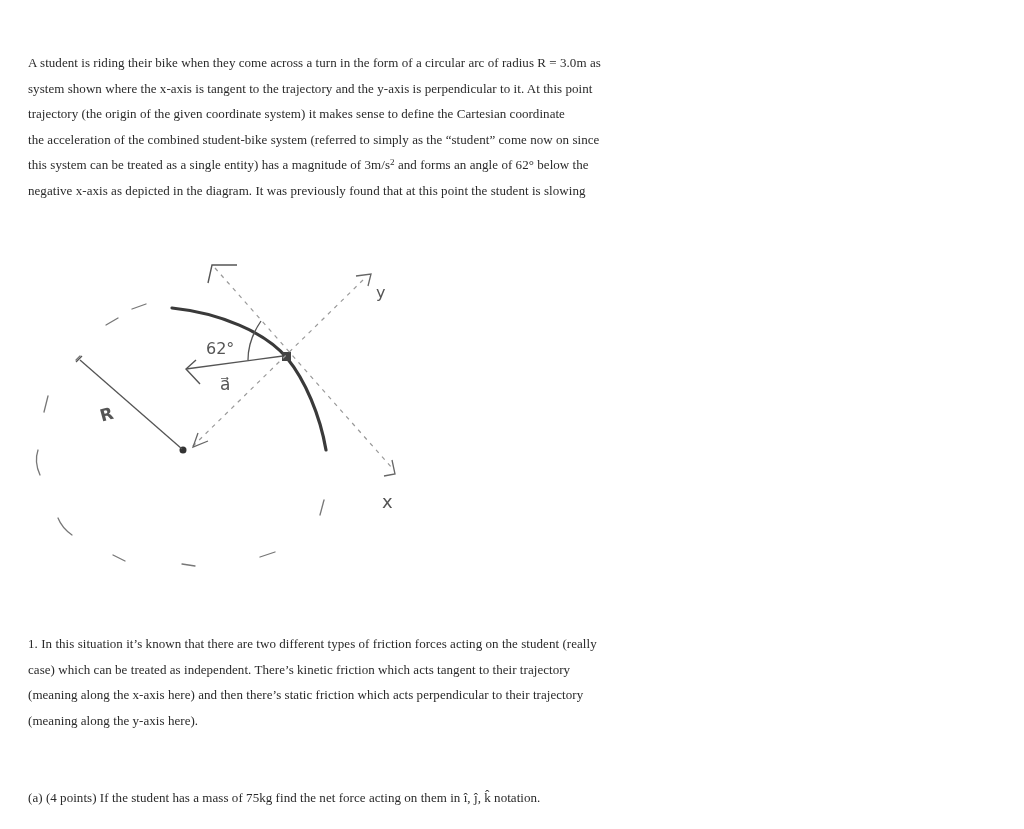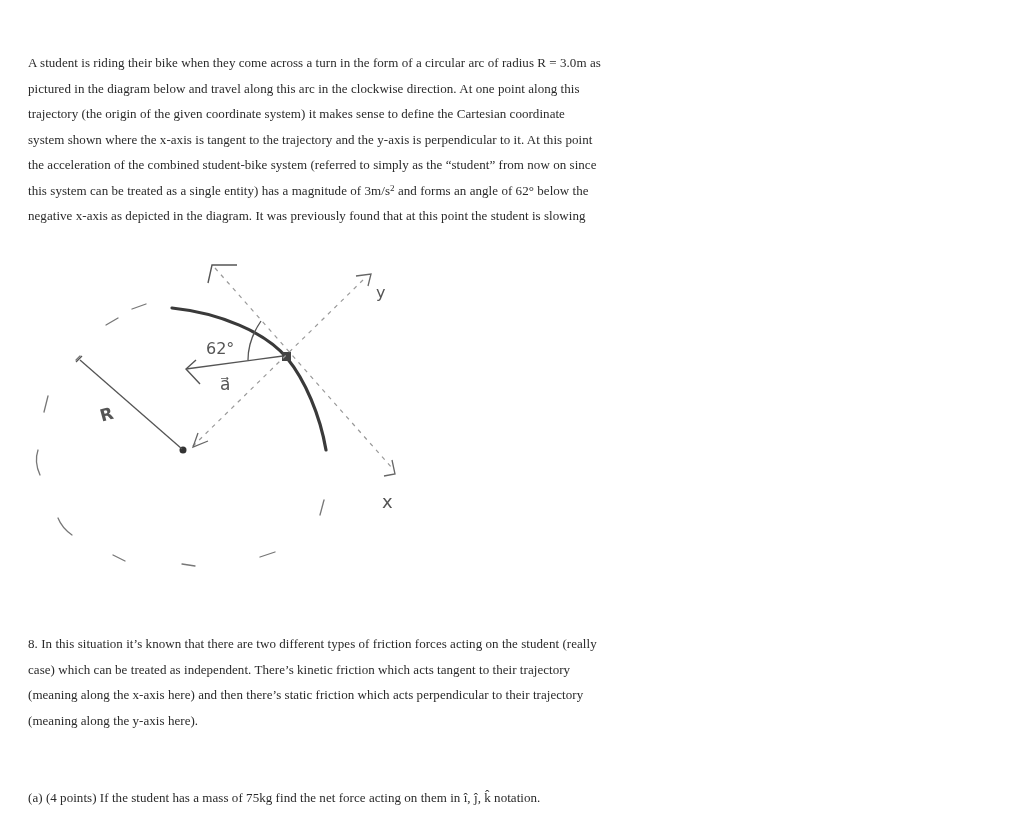--- a/index.html
+++ b/index.html
@@ -40,24 +40,23 @@
       width: 420px;
       height: 320px;
     }
     .hand { font-family: "DejaVu Sans", sans-serif; fill: #555; }
   </style>
 </head>
 <body>
 
 <div class="para" id="intro">
   <span class="line">A student is riding their bike when they come across a turn in the form of a circular arc of radius R = 3.0m as</span>
-  <span class="line">pictured in the diagram below and travel along this arc in the clockwise direction.  At one point along this</span>
+  <span class="line">system shown where the x-axis is tangent to the trajectory and the y-axis is perpendicular to it.  At this point</span>
   <span class="line">trajectory (the origin of the given coordinate system) it makes sense to define the Cartesian coordinate</span>
-  <span class="line">system shown where the x-axis is tangent to the trajectory and the y-axis is perpendicular to it.  At this point</span>
-  <span class="line">the acceleration of the combined student-bike system (referred to simply as the “student” from now on since</span>
+  <span class="line">the acceleration of the combined student-bike system (referred to simply as the “student” come now on since</span>
   <span class="line"><span>this system can be treated as a single entity) has a magnitude of 3m/s</span><sup>2</sup><span> and forms an angle of 62° below the</span></span>
   <span class="line">negative x-axis as depicted in the diagram.  It was previously found that at this point the student is slowing</span>
 </div>
 
 <div id="diagram">
   <svg width="420" height="320" viewBox="0 0 420 320" xmlns="http://www.w3.org/2000/svg">
 
     <g stroke="#777" stroke-width="1.3" fill="none" stroke-linecap="round">
       <path d="M112 59 L126 54"></path>
       <path d="M86 75 L98 68"></path>
@@ -94,21 +93,21 @@
     <line x1="263" y1="106" x2="166" y2="119" stroke="#555" stroke-width="1.4"></line>
     <path d="M176 110 L166 119 L180 134" stroke="#555" stroke-width="1.4" fill="none"></path>
 
     <path d="M241 71 Q228 90 228 110" stroke="#555" stroke-width="1.3" fill="none"></path>
     <text class="hand" x="186" y="104" font-size="16">62°</text>
     <text class="hand" x="200" y="140" font-size="17">a⃗</text>
   </svg>
 </div>
 
 <div class="para" id="q1">
-  <span class="line">8.  In this situation it’s known that there are two different types of friction forces acting on the student (really</span>
+  <span class="line">1.  In this situation it’s known that there are two different types of friction forces acting on the student (really</span>
   <span class="line">case) which can be treated as independent.  There’s kinetic friction which acts tangent to their trajectory</span>
   <span class="line">(meaning along the x-axis here) and then there’s static friction which acts perpendicular to their trajectory</span>
   <span class="line">(meaning along the y-axis here).</span>
 </div>
 
 <div class="para" id="qa">
   <span class="line">(a) (4 points) If the student has a mass of 75kg find the net force acting on them in î, ĵ, k̂ notation.</span>
 </div>
 
 </body></html>

